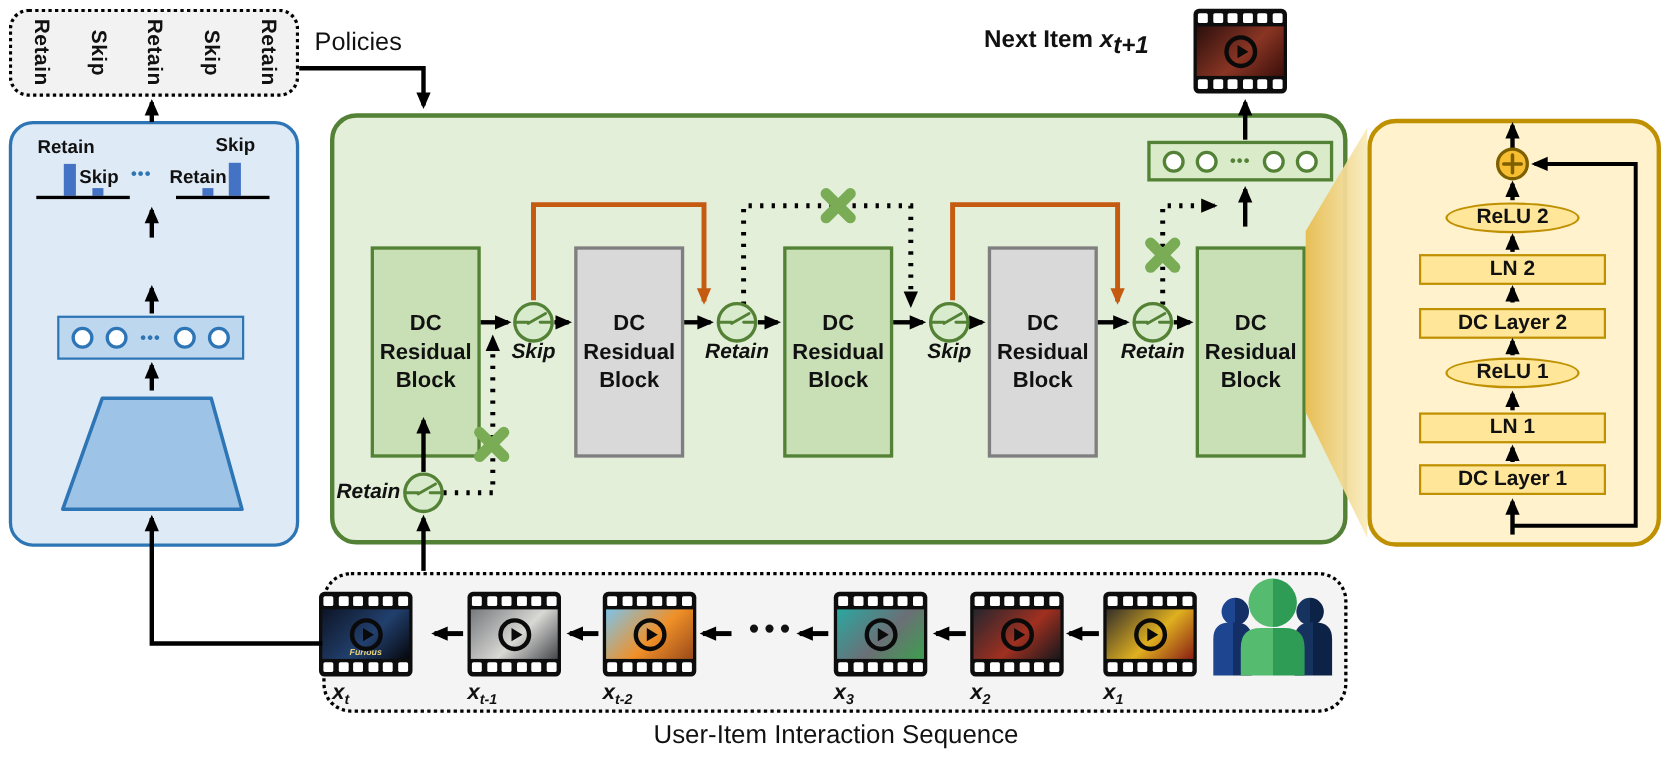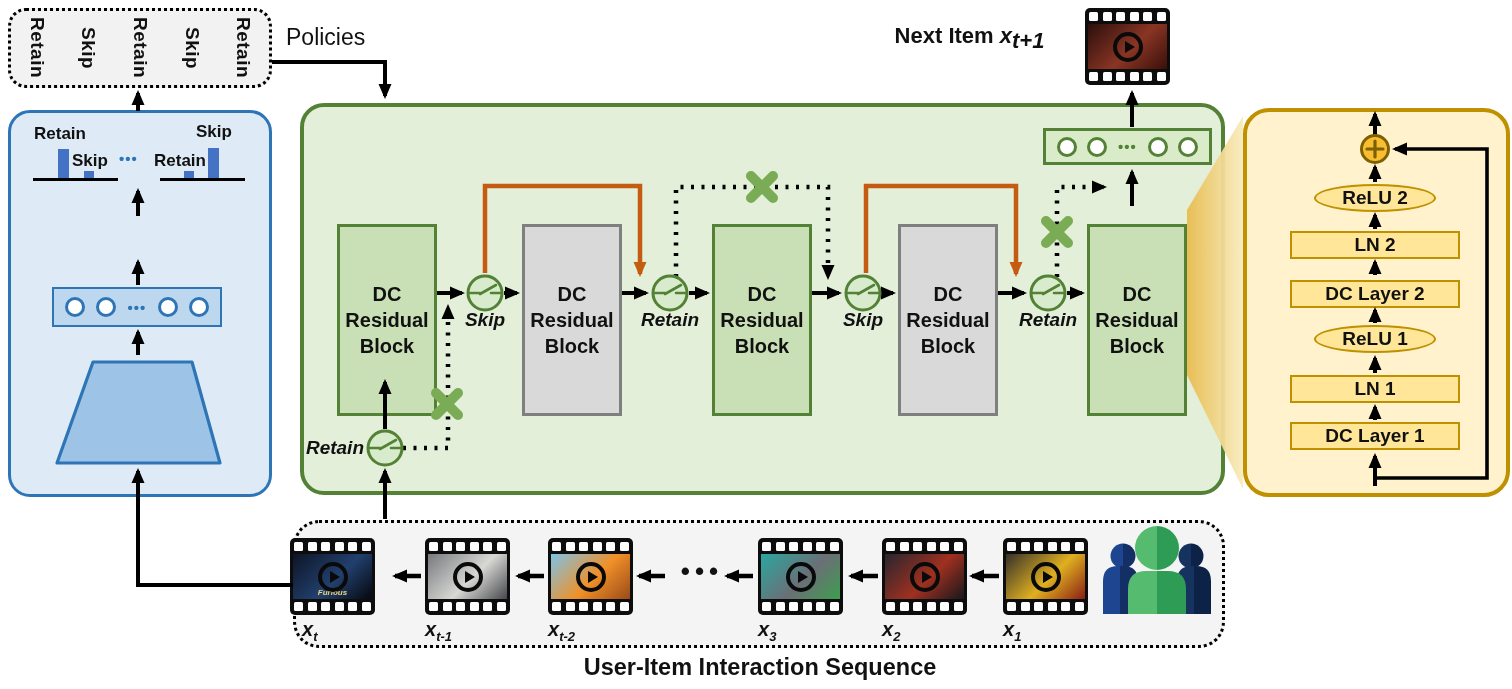--- a/index.html
+++ b/index.html
@@ -58,21 +58,21 @@
   .film .play{position:absolute;left:50%;top:50%;width:30px;height:30px;margin:-15px 0 0 -15px;
     border:4.5px solid #0a0a0a;border-radius:50%;box-sizing:border-box;}
   .film .tri{position:absolute;left:50%;top:50%;margin:-6px 0 0 -3px;width:0;height:0;
     border-left:10px solid #0a0a0a;border-top:6px solid transparent;border-bottom:6px solid transparent;}
   .film .cap{position:absolute;left:0;right:0;bottom:18px;text-align:center;color:#e8d27b;
     font-size:8px;font-style:italic;font-weight:bold;}
   .film-label{position:absolute;top:618px;width:85px;font-weight:bold;font-style:italic;
     font-size:20px;z-index:10;}
   .film-label sub{font-size:13px;}
   #seq-dots{left:676px;top:556px;width:52px;text-align:center;font-weight:bold;font-size:26px;letter-spacing:5px;z-index:10;}
-  #seq-title{left:430px;top:654px;width:660px;text-align:center;font-weight:bold;font-size:23.5px;z-index:10;}
+  #seq-title{left:430px;top:654px;width:660px;text-align:center;font-weight:normal;font-size:23.5px;z-index:10;}
   
   #policies-label{left:286px;top:24px;width:110px;font-weight:normal;font-size:23px;z-index:10;}
   #next-item-text{left:857px;top:14px;width:225px;text-align:center;font-weight:bold;font-size:22px;line-height:44px;z-index:10;}
   #next-item-text i{font-size:22px;} #next-item-text sub{font-size:14px;}
   #connectors{position:absolute;left:0;top:0;z-index:5;pointer-events:none;}
   .txt{position:absolute;z-index:10;}
 </style>
 </head>
 <body>
 

